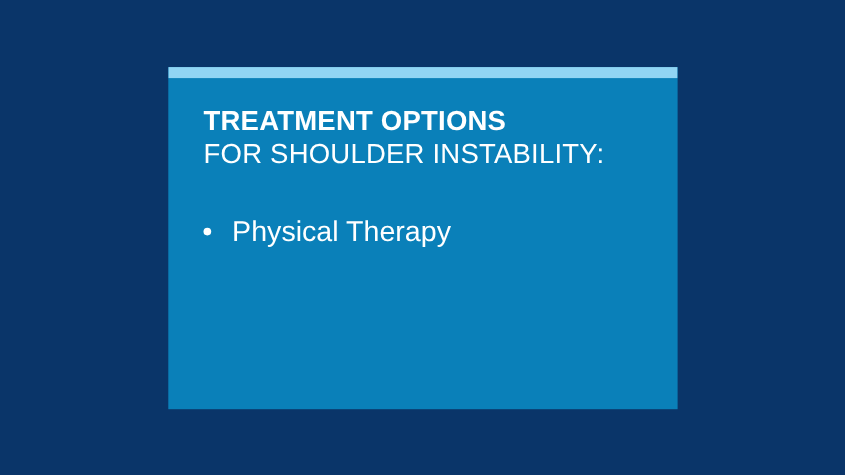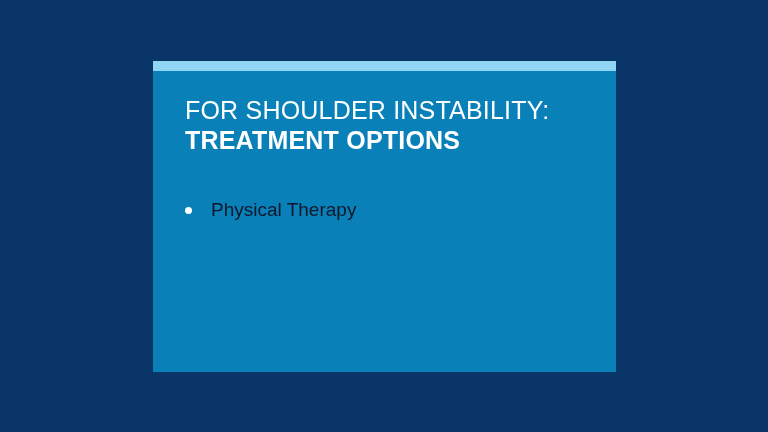--- a/index.html
+++ b/index.html
@@ -73,22 +73,22 @@
     top: 135px;
     width: 400px;
     list-style: none;
     margin: 0;
     padding: 0;
   }
 
   .bullet-item {
     position: relative;
     padding-left: 26px;
-    color: #0f172a;
-    font-size: 19px;
+    color: #ffffff;
+    font-size: 26px;
     line-height: 28px;
     font-weight: normal;
     white-space: nowrap;
   }
 
   .bullet-marker {
     position: absolute;
     left: 0;
     top: 11px;
     width: 7px;
@@ -100,22 +100,22 @@
 </head>
 <body>
 
 <div id="slide-stage">
 
   <div id="content-panel">
 
     <div id="accent-bar"></div>
 
     <div id="heading-block">
+      <div class="heading-line primary">TREATMENT OPTIONS</div>
       <div class="heading-line secondary">FOR SHOULDER INSTABILITY:</div>
-      <div class="heading-line primary">TREATMENT OPTIONS</div>
     </div>
 
     <ul id="bullet-list">
       <li class="bullet-item">
         <span class="bullet-marker"></span>
         <span>Physical Therapy</span>
       </li>
     </ul>
 
   </div>

